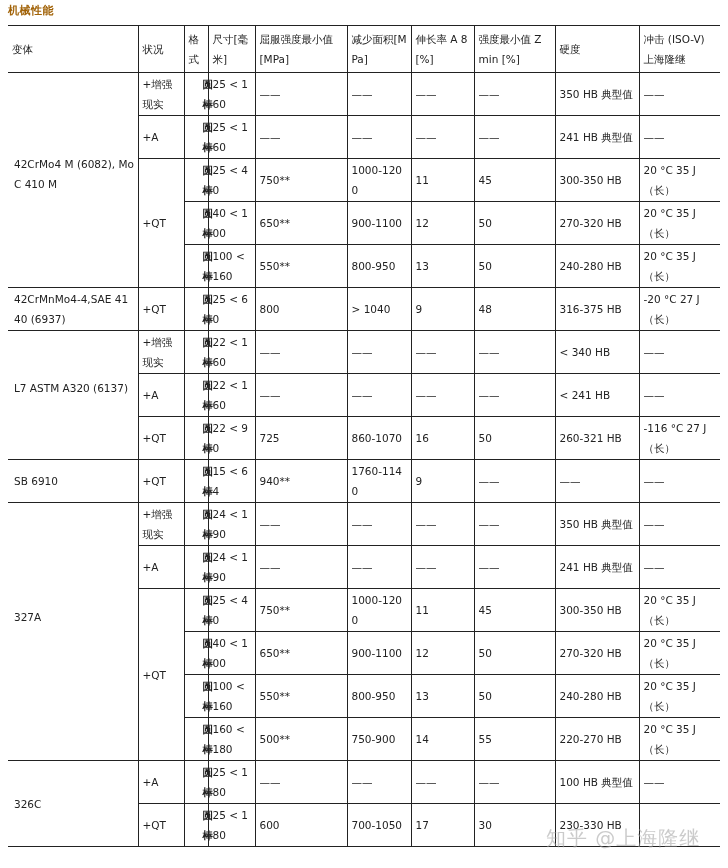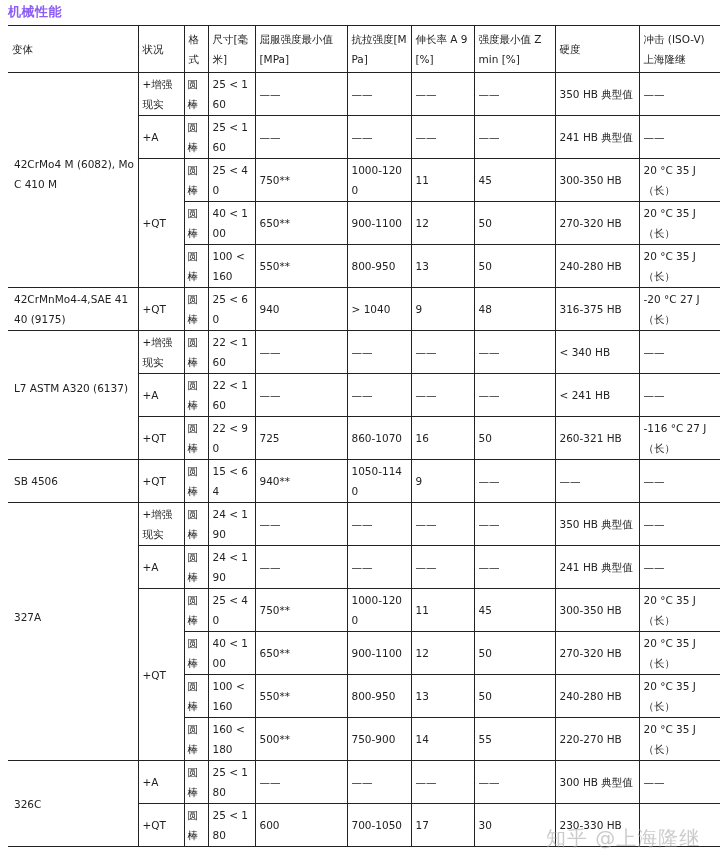--- a/index.html
+++ b/index.html
@@ -3,40 +3,40 @@
 <meta charset="utf-8">
 <style>
   html, body { margin: 0; padding: 0; background: #ffffff; }
   body {
     width: 728px; height: 868px; overflow: hidden;
     font-family: "DejaVu Sans", "Liberation Sans", sans-serif;
     color: #222222; position: relative;
   }
   .title {
     position: absolute; left: 8px; top: 3px;
-    font-size: 13px; font-weight: bold; color: #8b5cf6; letter-spacing: 0.5px;
+    font-size: 11px; font-weight: bold; color: #a16207; letter-spacing: 0.5px;
   }
   table {
     position: absolute; left: 8px; top: 25px;
     border-collapse: collapse; table-layout: fixed;
     width: 712px;
     font-size: 10.5px; line-height: 20px;
   }
   th, td {
     border: 1px solid #222222;
     padding: 1px 3px 1px 4px;
     vertical-align: middle; text-align: left;
     font-weight: normal; word-break: break-all;
   }
   th { height: 44px; }
   td { height: 40px; }
   table tr td:first-child, table tr th:first-child { border-left: none; margin-left: 28px; }
   table tr td:last-child, table tr th:last-child { border-right: none; }
   td.variant { padding-left: 6px; padding-bottom: 14px; }
-  td.form { padding-left: 3px; padding-right: 2px; }
+  td.form { padding-left: 18px; padding-right: 2px; font-weight: bold; }
   .watermark {
     position: absolute; left: 546px; top: 825px;
     font-size: 20px; color: rgba(160,160,160,0.55); letter-spacing: 1px;
     pointer-events: none; white-space: nowrap;
   }
 </style>
 </head>
 <body>
 
 <div class="title">机械性能</div>
@@ -54,22 +54,22 @@
     <col style="width:84px">
       <col style="width:81px">
   </colgroup>
   <thead>
     <tr>
       <th>变体</th>
       <th>状况</th>
       <th>格式</th>
       <th>尺寸[毫米]</th>
       <th>屈服强度最小值[MPa]</th>
-      <th>抗拉强度[MPa]</th>
-      <th>伸长率 A 9 [%]</th>
+      <th>减少面积[MPa]</th>
+      <th>伸长率 A 8 [%]</th>
       <th>强度最小值 Z min [%]</th>
       <th>硬度</th>
       <th>冲击 (ISO-V) 上海隆继</th>
     </tr>
   </thead>
   <tbody>
 
     <tr>
       <td class="variant" rowspan="5">42CrMo4 M (6082), MoC 410 M</td>
       <td>+增强现实</td>
@@ -119,25 +119,25 @@
       <td>100 &lt; 160</td>
       <td>550**</td>
       <td>800-950</td>
       <td>13</td>
       <td>50</td>
       <td>240-280 HB</td>
       <td>20 °C 35 J（长）</td>
     </tr>
 
     <tr>
-      <td class="variant" style="padding-bottom:1px">42CrMnMo4-4,SAE 4140 (9175)</td>
+      <td class="variant" style="padding-bottom:1px">42CrMnMo4-4,SAE 4140 (6937)</td>
       <td>+QT</td>
       <td class="form">圆棒</td>
       <td>25 &lt; 60</td>
-      <td>940</td>
+      <td>800</td>
       <td>&gt; 1040</td>
       <td>9</td>
       <td>48</td>
       <td>316-375 HB</td>
       <td>-20 °C 27 J（长）</td>
     </tr>
 
     <tr>
       <td class="variant" rowspan="3" style="padding-bottom:16px">L7 ASTM A320 (6137)</td>
       <td>+增强现实</td>
@@ -167,26 +167,26 @@
       <td>22 &lt; 90</td>
       <td>725</td>
       <td>860-1070</td>
       <td>16</td>
       <td>50</td>
       <td>260-321 HB</td>
       <td>-116 °C 27 J（长）</td>
     </tr>
 
     <tr>
-      <td class="variant" style="padding-bottom:1px">SB 4506</td>
+      <td class="variant" style="padding-bottom:1px">SB 6910</td>
       <td>+QT</td>
       <td class="form">圆棒</td>
       <td>15 &lt; 64</td>
       <td>940**</td>
-      <td>1050-1140</td>
+      <td>1760-1140</td>
       <td>9</td>
       <td>——</td>
       <td>——</td>
       <td>——</td>
     </tr>
 
     <tr>
       <td class="variant" rowspan="6" style="padding-bottom:30px">327A</td>
       <td>+增强现实</td>
       <td class="form">圆棒</td>
@@ -253,21 +253,21 @@
 
     <tr>
       <td class="variant" rowspan="2" style="padding-bottom:1px">326C</td>
       <td>+A</td>
       <td class="form">圆棒</td>
       <td>25 &lt; 180</td>
       <td>——</td>
       <td>——</td>
       <td>——</td>
       <td>——</td>
-      <td>300 HB 典型值</td>
+      <td>100 HB 典型值</td>
       <td>——</td>
     </tr>
     <tr>
       <td>+QT</td>
       <td class="form">圆棒</td>
       <td>25 &lt; 180</td>
       <td>600</td>
       <td>700-1050</td>
       <td>17</td>
       <td>30</td>

